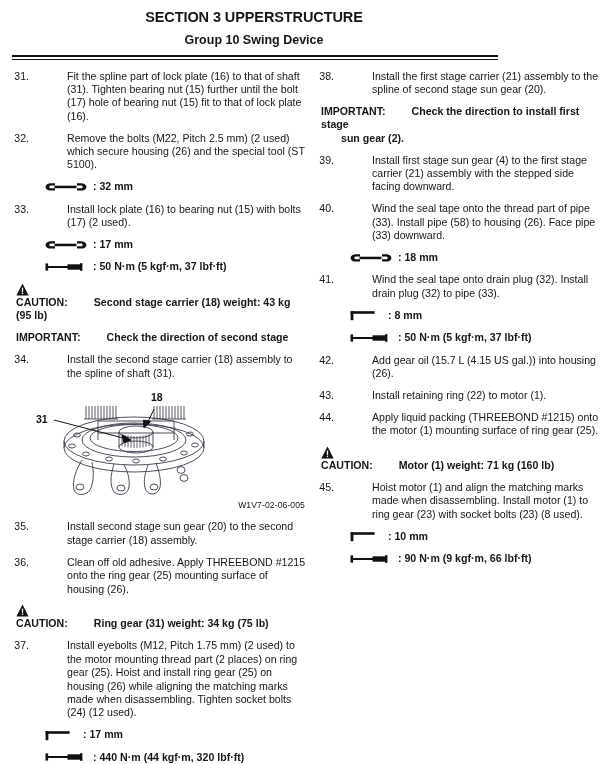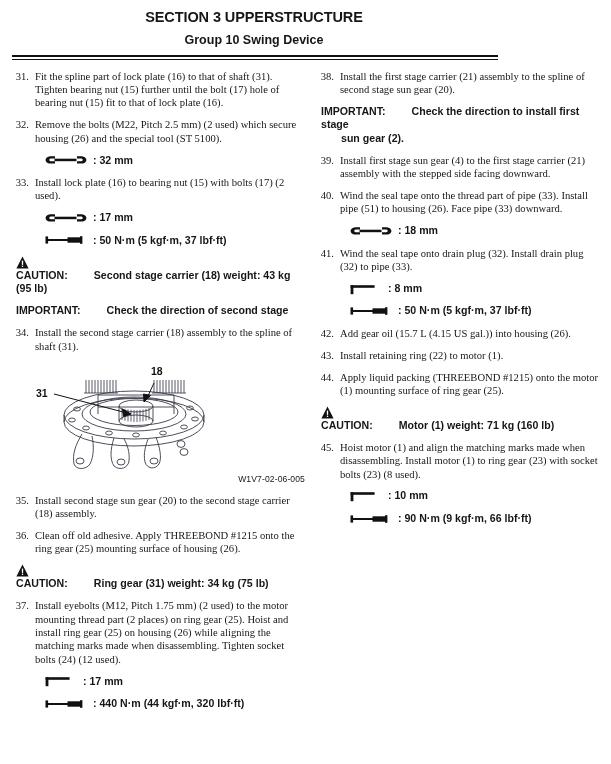--- a/index.html
+++ b/index.html
@@ -68,31 +68,31 @@
   .col-right {
     padding-left: 12px;
   }
 
   
   .step {
     display: flex;
     font-size: 10.6px;
     line-height: 13.4px;
     margin-bottom: 8.5px;
-    font-family: Liberation Serif, serif;
   }
   .step-num {
     width: 21px;
     flex: 0 0 21px;
     text-align: right;
     padding-right: 6px;
     box-sizing: border-box;
   }
   .step-body {
     flex: 1;
+    margin-left: 32px;
   }
 
   .notice {
     font-size: 10.6px;
     line-height: 13.4px;
     font-weight: bold;
     margin-bottom: 8.5px;
     display: flex;
     align-items: flex-start;
     flex-direction: column;
@@ -351,21 +351,21 @@
         <div class="important-block">
       <span class="notice-label">IMPORTANT:</span><span>Check the direction to install first stage</span>
       <span class="cont">sun gear (2).</span>
     </div>
         <div class="step">
       <div class="step-num">39.</div>
       <div class="step-body">Install first stage sun gear (4) to the first stage carrier (21) assembly with the stepped side facing downward.</div>
     </div>
         <div class="step">
       <div class="step-num">40.</div>
-      <div class="step-body">Wind the seal tape onto the thread part of pipe (33). Install pipe (51) to housing (26). Face pipe (33) downward.</div>
+      <div class="step-body">Wind the seal tape onto the thread part of pipe (33). Install pipe (58) to housing (26). Face pipe (33) downward.</div>
     </div>
         <div class="spec">
       <span class="spec-icon"><svg viewBox="0 0 44 12" width="44" height="12">
     <path d="M7.5 2.2 C4.2 2.2 1.6 3.6 1.6 5.9 C1.6 8.2 4.2 9.6 7.5 9.6 L11 9.6 L11 7.2 L7.6 7.2 C6.2 7.2 5.3 6.7 5.3 5.9 C5.3 5.1 6.2 4.6 7.6 4.6 L11 4.6 L11 2.2 Z" fill="#111"></path>
     <rect x="10.5" y="4.7" width="22" height="2.5" fill="#111"></rect>
     <path d="M36.5 2.2 C39.8 2.2 42.4 3.6 42.4 5.9 C42.4 8.2 39.8 9.6 36.5 9.6 L33 9.6 L33 7.2 L36.4 7.2 C37.8 7.2 38.7 6.7 38.7 5.9 C38.7 5.1 37.8 4.6 36.4 4.6 L33 4.6 L33 2.2 Z" fill="#111"></path>
   </svg></span>
       <span class="spec-text">: 18 mm</span>
     </div>
         <div class="step">

